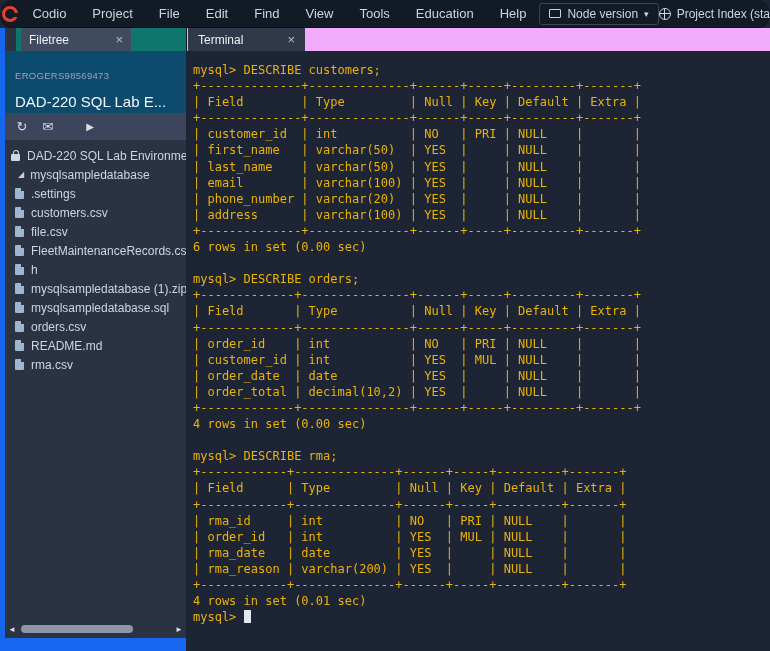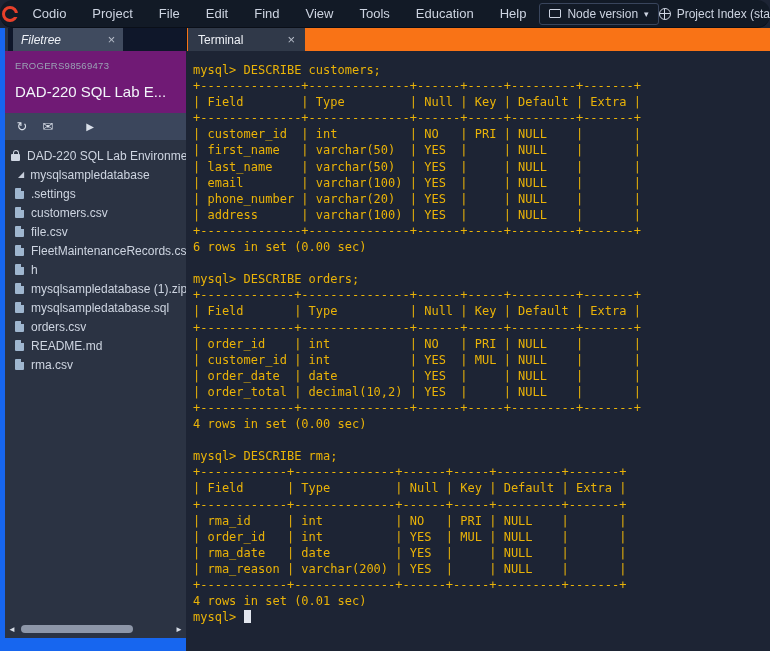--- a/index.html
+++ b/index.html
@@ -22,26 +22,26 @@
   .caret{font-size:9px;color:#cdd4e1;}
   .pindex{display:flex;align-items:center;gap:6px;color:#cdd4e1;font-size:12px;white-space:nowrap;overflow:hidden;}
   .globe{width:12px;height:12px;border:1.5px solid #cdd4e1;border-radius:50%;box-sizing:border-box;position:relative;flex:0 0 auto;}
   .globe:before{content:"";position:absolute;left:0;right:0;top:50%;height:1.5px;margin-top:-1px;background:#cdd4e1;}
   .globe:after{content:"";position:absolute;top:0;bottom:0;left:50%;width:1.5px;margin-left:-1px;background:#cdd4e1;}
 
   
   .sidebar{position:absolute;left:0;top:28px;width:186px;bottom:0;background:#2b3343;}
   .blue-edge{position:absolute;left:0;top:0;width:5px;height:100%;background:#1766ef;z-index:4;}
   .blue-bottom{position:absolute;left:0;bottom:0;width:100%;height:13px;background:#1766ef;z-index:4;}
-  .side-tabs{position:absolute;left:8px;top:0;width:100%;height:23px;background:#0f172a;font-style:italic;}
+  .side-tabs{position:absolute;left:16px;top:0;width:100%;height:23px;background:#0f766e;}
   .side-tab{position:absolute;left:5px;top:0;height:23px;width:110px;background:#404b5f;color:#eef1f6;
     font-size:12px;display:flex;align-items:center;justify-content:space-between;padding:0 8px;box-sizing:border-box;}
   .tab-close{color:#b6bdc9;font-size:13px;line-height:1;}
-  .side-head{position:absolute;left:5px;top:23px;right:0;height:62px;background:#701a75;
-    padding:9px 10px 0;box-sizing:border-box;}
+  .side-head{position:absolute;left:5px;top:23px;right:0;height:62px;background:#0c4a6e;
+    padding:19px 10px 0;box-sizing:border-box;}
   .username{font-size:9.5px;color:#9aa3b5;letter-spacing:.3px;}
   .proj-title{font-size:15px;color:#f2f5fa;margin-top:12px;white-space:nowrap;overflow:hidden;}
   .side-toolbar{position:absolute;left:5px;top:85px;right:0;height:27px;background:#3b465c;
     display:flex;align-items:center;padding-left:4px;box-sizing:border-box;}
   .tool-btn{width:26px;text-align:center;color:#d9dfe9;font-size:13px;cursor:default;}
   .tool-btn.run{font-size:10px;margin-left:16px;}
   .tree{position:absolute;left:5px;top:118px;right:0;bottom:31px;overflow:hidden;font-size:12px;color:#ced5e1;}
   .trow{height:19px;display:flex;align-items:center;white-space:nowrap;overflow:hidden;cursor:default;}
   .trow.root{padding-left:6px;gap:7px;}
   .trow.folder{padding-left:13px;gap:6px;}
@@ -53,21 +53,21 @@
   .ficon{width:9px;height:11px;background:#9fb6cf;border-radius:1px;position:relative;flex:0 0 auto;}
   .ficon:after{content:"";position:absolute;right:0;top:0;width:3px;height:3px;background:#2b3343;}
   .scrollbar-row{position:absolute;left:5px;right:0;bottom:13px;height:18px;background:#2b3343;
     display:flex;align-items:center;}
   .scroll-arrow{width:14px;text-align:center;color:#d6dce6;font-size:8px;flex:0 0 auto;cursor:default;}
   .scroll-track{flex:1;position:relative;height:10px;}
   .scroll-thumb{position:absolute;left:2px;top:1px;width:112px;height:8px;border-radius:4px;background:#8d96a8;}
 
   
   .terminal-panel{position:absolute;left:186px;top:28px;right:0;bottom:0;background:#1d2434;}
-  .term-tabs{position:absolute;left:0;top:0;right:0;height:23px;background:#f97316;border-left:1px solid #0e141f;box-sizing:border-box;}
+  .term-tabs{position:absolute;left:0;top:0;right:0;height:23px;background:#f0abfc;border-left:1px solid #0e141f;box-sizing:border-box;}
   .term-tab{position:absolute;left:1px;top:0;height:23px;width:117px;background:#303949;color:#eef1f6;
     font-size:12px;display:flex;align-items:center;justify-content:space-between;padding:0 10px;box-sizing:border-box;}
   .term-body{position:absolute;left:0;top:23px;right:0;bottom:0;overflow:hidden;}
   pre.term-out{margin:0;padding:11px 0 0 7px;font:12px/16.1px "DejaVu Sans Mono",monospace;color:#eab308;}
   .cursor{display:inline-block;width:7px;height:13px;background:#e2e6ee;vertical-align:-2px;}
 </style>
 </head>
 <body>
 
 <div>

